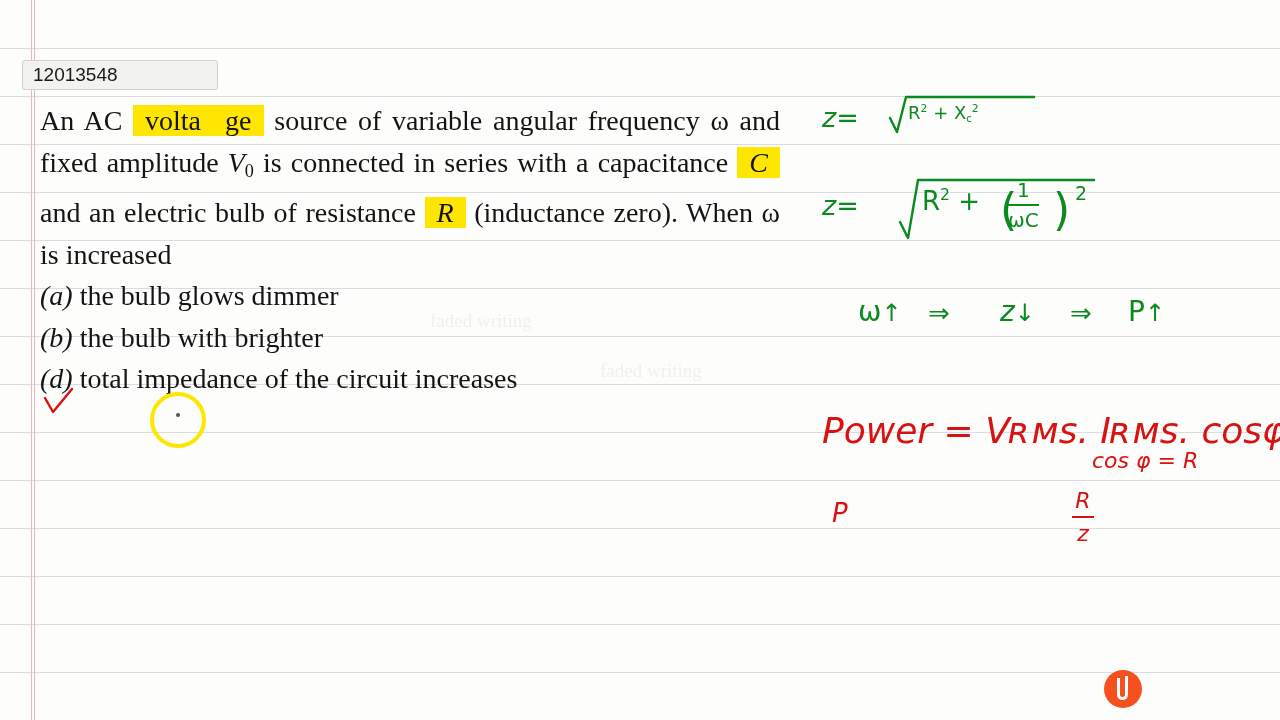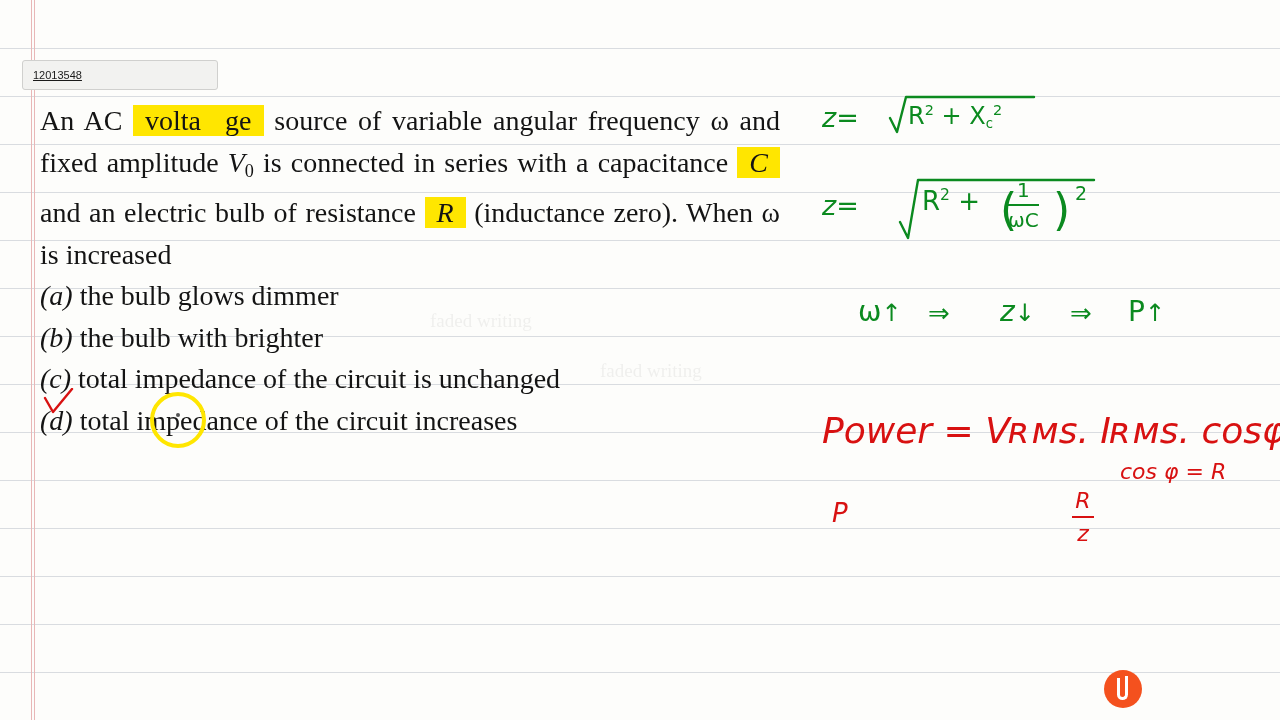--- a/index.html
+++ b/index.html
@@ -47,23 +47,22 @@
     width: 196px;
     height: 30px;
     background: #f2f2f0;
     border: 1px solid #d0d0ce;
     border-radius: 3px;
     box-sizing: border-box;
     display: flex;
     align-items: center;
     padding-left: 10px;
     font-family: "Liberation Sans", sans-serif;
-    font-size: 11px;
+    font-size: 19px;
     color: #1a1a1a;
-    text-decoration: underline;
   }
 
   
   #question {
     position: absolute;
     left: 40px;
     top: 100px;
     width: 740px;
     font-size: 28px;
     line-height: 41.5px;
@@ -222,40 +221,39 @@
 
   <div id="qid">
     <span>12013548</span>
   </div>
 
   <div id="question">
     <p class="para"><span>An AC </span><span class="hl">volta</span><span class="hl">ge</span><span> source of variable angular frequency ω and fixed amplitude </span><var>V</var><sub>0</sub><span> is connected in series with a capacitance </span><var class="hl">C</var><span> and an electric bulb of resistance </span><var class="hl">R</var><span> (inductance zero). When ω is increased</span></p>
 
     <p class="opt"><span class="opt-label">(a)</span>&nbsp;<span>the bulb glows dimmer</span></p>
     <p class="opt"><span class="opt-label">(b)</span>&nbsp;<span>the bulb with brighter</span></p>
-    <p class="opt"><span class="opt-label">(c)</span>&nbsp;<span>total impedance of the circuit is unchanged</span></p>
     <p class="opt"><span class="opt-label">(d)</span>&nbsp;<span>total impedance of the circuit increases</span></p>
   </div>
 
   <svg id="checkmark" viewBox="0 0 34 34">
     <path d="M3 10 L11 24 L30 1" fill="none" stroke="#d81111" stroke-width="2.4" stroke-linecap="round" stroke-linejoin="round"></path>
   </svg>
 
   <div id="cursor-dot"></div>
   <div id="cursor-point"></div>
 
   <div id="solution">
 
     <div class="hw green" style="left:22px; top:12px; font-size:27px;">
       <span style="font-style:italic;">z</span><span>=</span>
     </div>
     <svg style="position:absolute; left:88px; top:2px;" width="150" height="48">
       <path d="M2 26 L9 40 L18 5 L146 5" fill="none" stroke="#0b8a1f" stroke-width="2.4" stroke-linecap="round" stroke-linejoin="round"></path>
     </svg>
-    <div class="hw green" style="left:108px; top:12px; font-size:24px;">
+    <div class="hw green" style="left:108px; top:12px; font-size:18px;">
       <span>R</span><sup style="font-size:0.6em;">2</sup>
       <span>+</span>
       <span>X</span><sub style="font-size:0.55em;">c</sub><sup style="font-size:0.6em;">2</sup>
     </div>
 
     <div class="hw green" style="left:22px; top:100px; font-size:27px;">
       <span style="font-style:italic;">z</span><span>=</span>
     </div>
     <svg style="position:absolute; left:98px; top:84px;" width="200" height="72">
       <path d="M2 48 L10 64 L20 6 L196 6" fill="none" stroke="#0b8a1f" stroke-width="2.4" stroke-linecap="round" stroke-linejoin="round"></path>
@@ -288,21 +286,21 @@
     </div>
 
     <div class="hw red" style="left:22px; top:320px; font-size:36px; font-style:italic;">
       <span>Power</span>
       <span>=</span>
       <span>Vʀмѕ</span><span>.</span>
       <span>Iʀмѕ</span><span>.</span>
       <span>cosφ</span>
     </div>
 
-    <div class="hw red" style="left:292px; top:369px; font-size:22px; font-style:italic;margin-left:28px;">cos φ = R</div>
+    <div class="hw red" style="left:292px; top:358px; font-size:22px; font-style:italic;">cos φ = R</div>
 
     <div class="hw red" style="left:32px; top:408px; font-size:26px; font-style:italic;">
       <span>P</span>
     </div>
     <div class="hw red" style="left:272px; top:398px; font-size:22px; text-align:center; font-style:italic;">
       <span style="display:block;">R</span>
       <span style="display:block; height:2px; background:#d81111; margin:3px 0; width:22px;"></span>
       <span style="display:block;">z</span>
     </div>
   </div>

